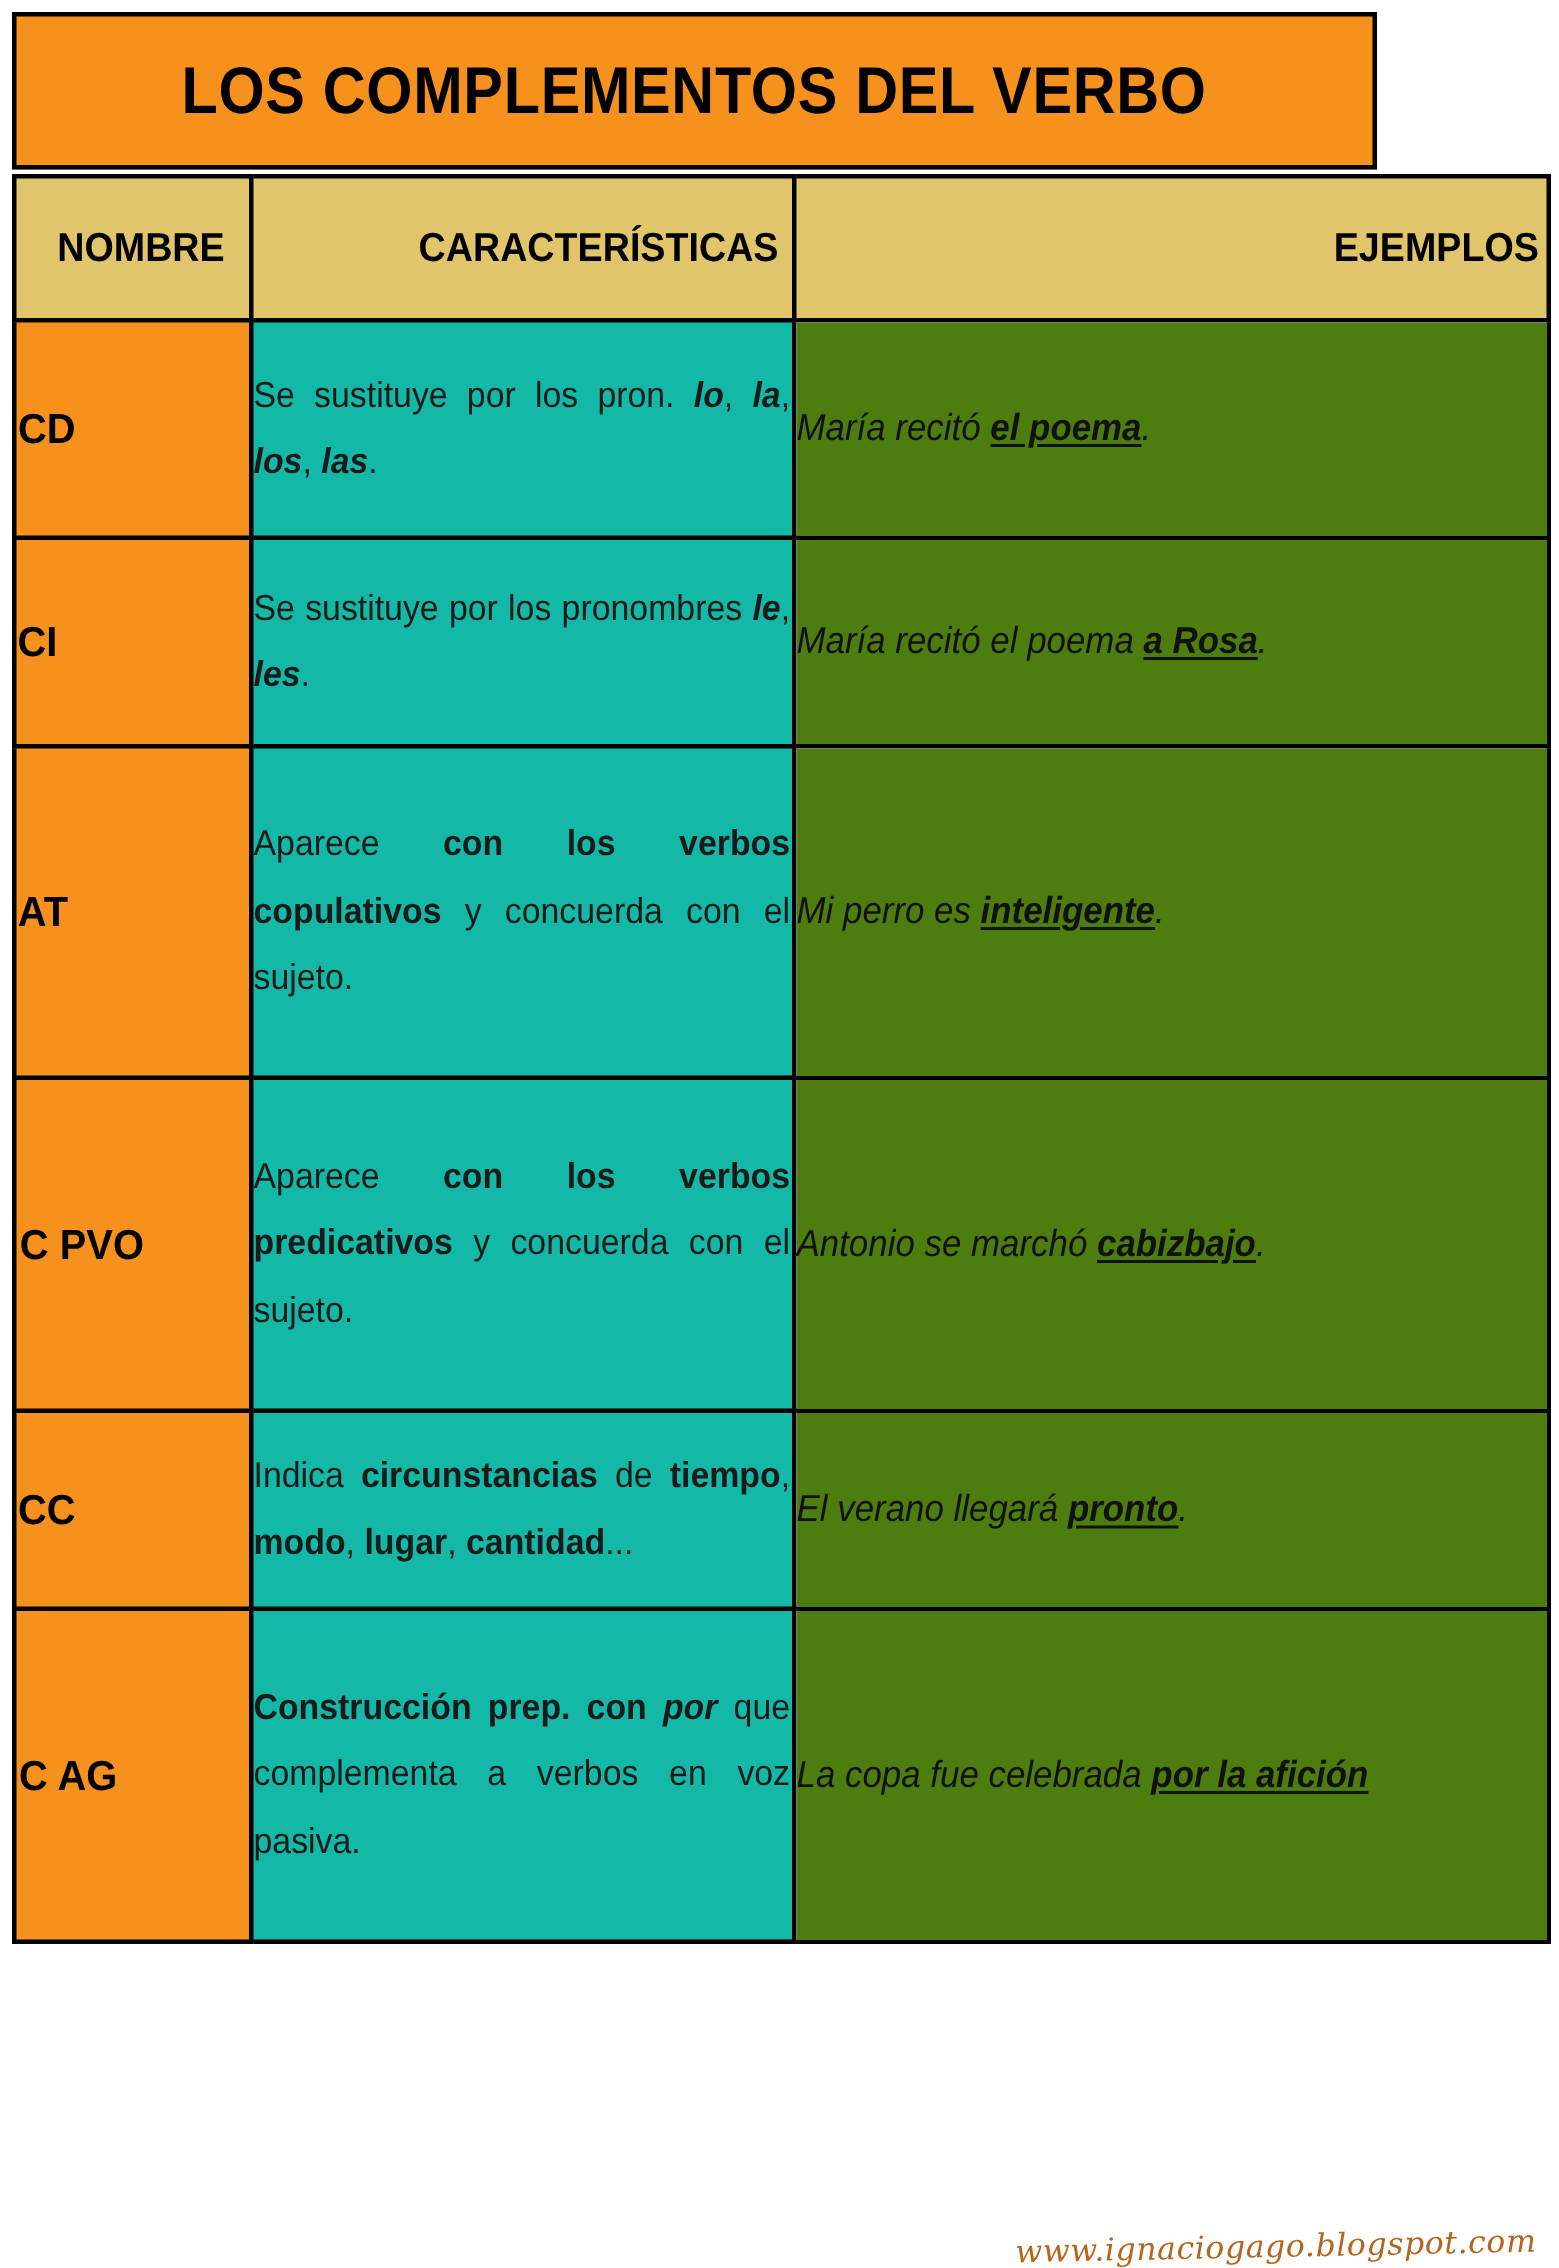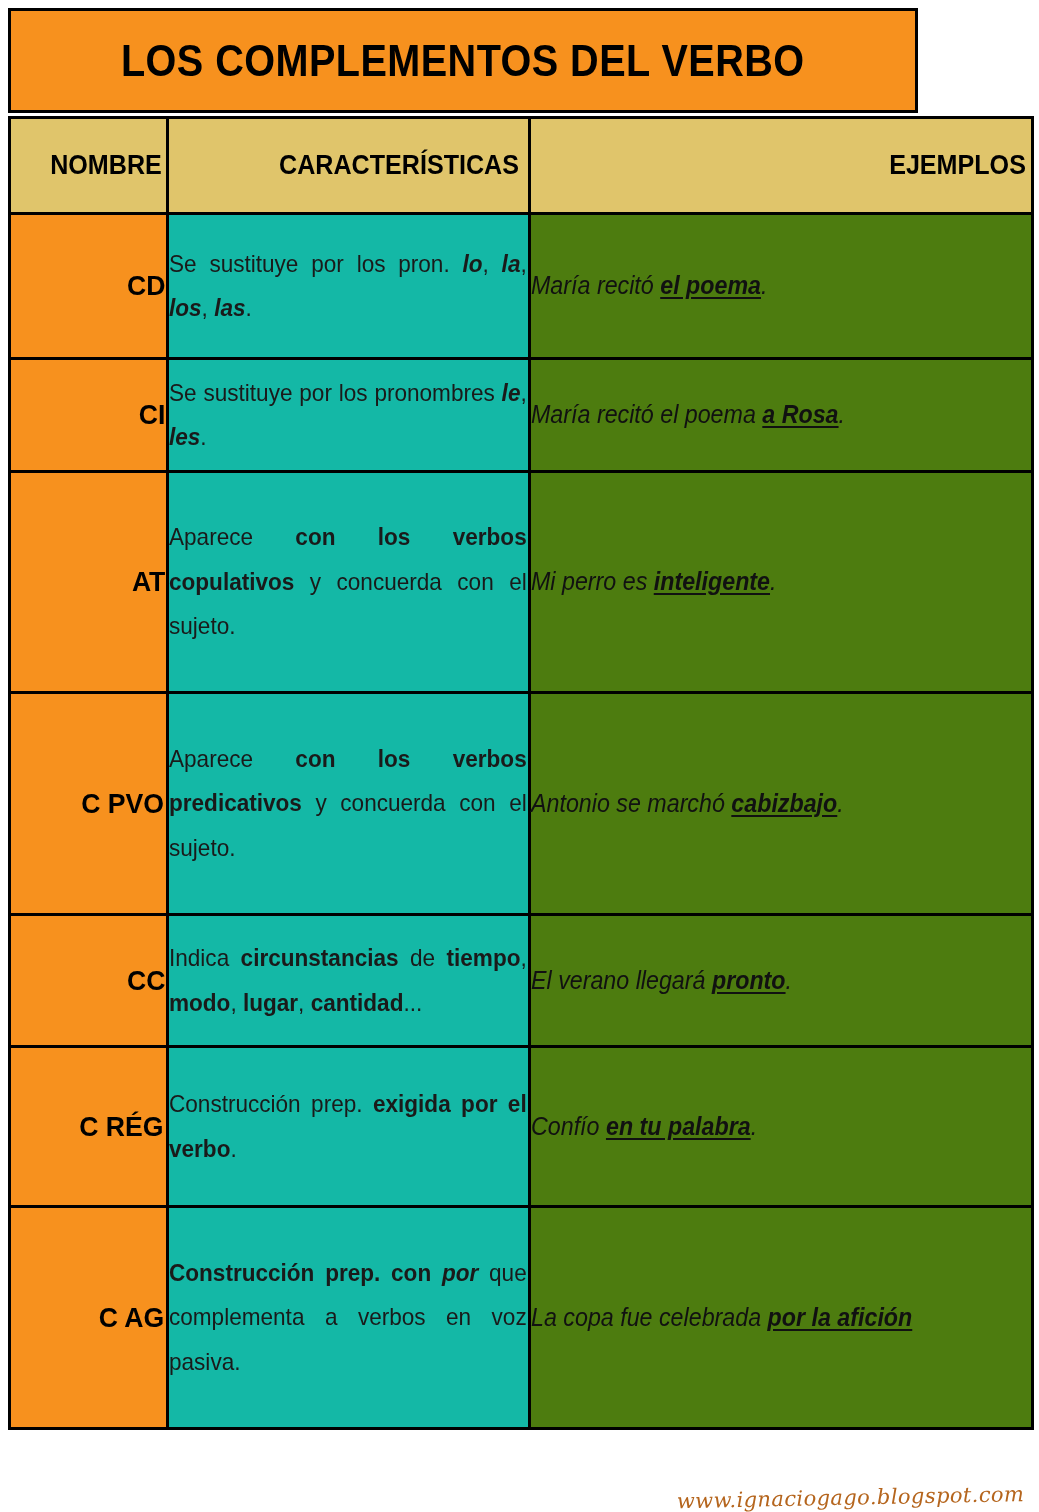--- a/index.html
+++ b/index.html
@@ -77,26 +77,26 @@
   }
   .hdr-label {
     font-family: "Liberation Sans", sans-serif;
     font-weight: bold;
     font-size: 27px;
     color: #000000;
     transform: scaleX(0.93);
     display: inline-block;
     white-space: nowrap;
   }
-  .hdr-cell.nombre-hdr { text-align: right; padding-left: 10px; }
+  .hdr-cell.nombre-hdr { text-align: center; padding-left: 10px; }
 
   
   .name-cell {
     background: #F7911E;
-    text-align: right;
+    text-align: left;
   }
   .name-label {
     font-family: "Liberation Sans", sans-serif;
     font-weight: bold;
     font-size: 28px;
     color: #000000;
     transform: scaleX(0.95);
     display: inline-block;
     white-space: nowrap;
   }
@@ -190,21 +190,21 @@
         <td class="name-cell">
           <span class="name-label">CD</span>
         </td>
         <td class="carac-cell">
           <div class="carac-text">Se sustituye por los pron. <span class="bi">lo</span>, <span class="bi">la</span>, <span class="bi">los</span>, <span class="bi">las</span>.</div>
         </td>
         <td class="ejem-cell">
           <div class="ejem-text">María recitó <span class="hl">el poema</span>.</div>
         </td>
       </tr>
-      <tr style="height:113px">
+      <tr style="height:139px">
         <td class="name-cell">
           <span class="name-label">CI</span>
         </td>
         <td class="carac-cell">
           <div class="carac-text">Se sustituye por los pronombres <span class="bi">le</span>, <span class="bi">les</span>.</div>
         </td>
         <td class="ejem-cell">
           <div class="ejem-text">María recitó el poema <span class="hl">a Rosa</span>.</div>
         </td>
       </tr>
@@ -232,31 +232,20 @@
       </tr>
       <tr style="height:132px">
         <td class="name-cell">
           <span class="name-label">CC</span>
         </td>
         <td class="carac-cell">
           <div class="carac-text">Indica <b>circunstancias</b> de <b>tiempo</b>, <b>modo</b>, <b>lugar</b>, <b>cantidad</b>...</div>
         </td>
         <td class="ejem-cell">
           <div class="ejem-text">El verano llegará <span class="hl">pronto</span>.</div>
-        </td>
-      </tr>
-      <tr style="height:160px">
-        <td class="name-cell">
-          <span class="name-label">C RÉG</span>
-        </td>
-        <td class="carac-cell">
-          <div class="carac-text">Construcción prep. <b>exigida por el verbo</b>.</div>
-        </td>
-        <td class="ejem-cell">
-          <div class="ejem-text">Confío <span class="hl">en tu palabra</span>.</div>
         </td>
       </tr>
       <tr style="height:222px">
         <td class="name-cell">
           <span class="name-label">C AG</span>
         </td>
         <td class="carac-cell">
           <div class="carac-text"><b>Construcción prep. con</b> <span class="bi">por</span> que complementa a verbos en voz pasiva.</div>
         </td>
         <td class="ejem-cell">

